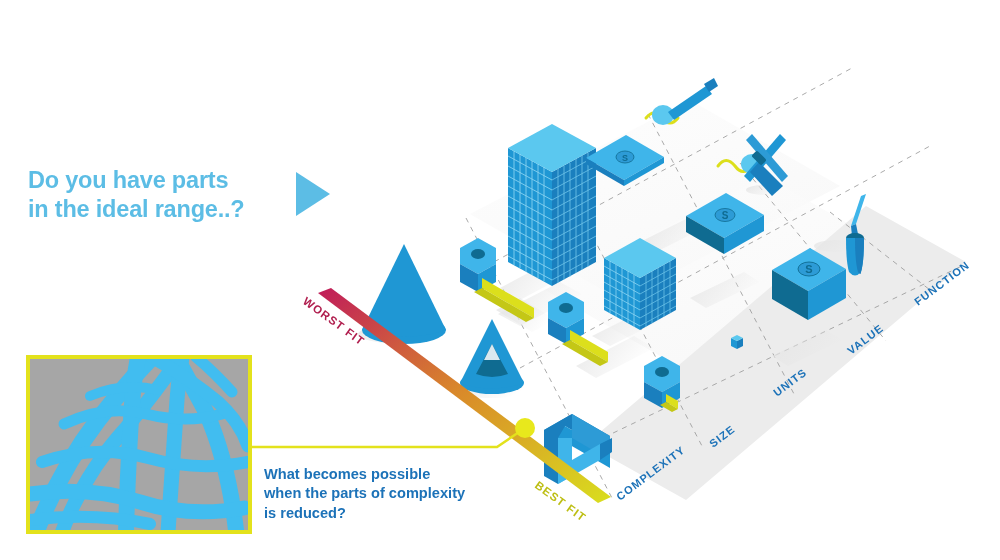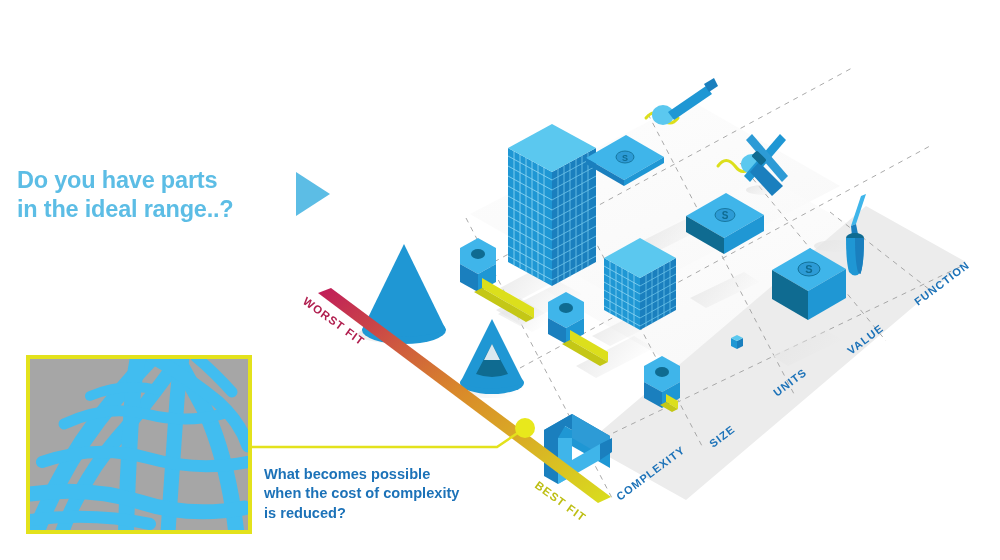--- a/index.html
+++ b/index.html
@@ -8,21 +8,21 @@
     background:#ffffff;
     font-family:"Liberation Sans", sans-serif;
     overflow:hidden;
     position:relative;
   }
   #stage{position:absolute;inset:0;width:1000px;height:560px;}
   svg.layer{position:absolute;left:0;top:0;width:1000px;height:560px;overflow:visible;}
 
   .headline{
     position:absolute;
-    left:17px;top:166px;
+    left:28px;top:166px;
     width:260px;
     font-size:23.5px;
     font-weight:bold;
     line-height:1.22;
     color:#5CBDE5;
     letter-spacing:-0.2px;
     white-space:pre-line;
   }
   .subtext{
     position:absolute;
@@ -340,16 +340,16 @@
       <path d="M64 424 Q106 404 146 414 Q186 424 222 414" stroke-width="11"></path>
       <path d="M90 396 Q124 382 158 390" stroke-width="10"></path>
       <path d="M152 357 Q186 376 218 402 Q240 422 248 446" stroke-width="13"></path>
       <path d="M196 357 Q214 372 232 392" stroke-width="11"></path>
       <path d="M30 520 Q92 512 150 524" stroke-width="12"></path>
     </g>
     <rect x="28" y="357" width="222" height="175" fill="none" stroke="#E3E21C" stroke-width="4"></rect>
   </svg>
 
   <div class="subtext">What becomes possible
-when the cost of complexity
+when the parts of complexity
 is reduced?</div>
 
 </div>
 
 </body></html>

